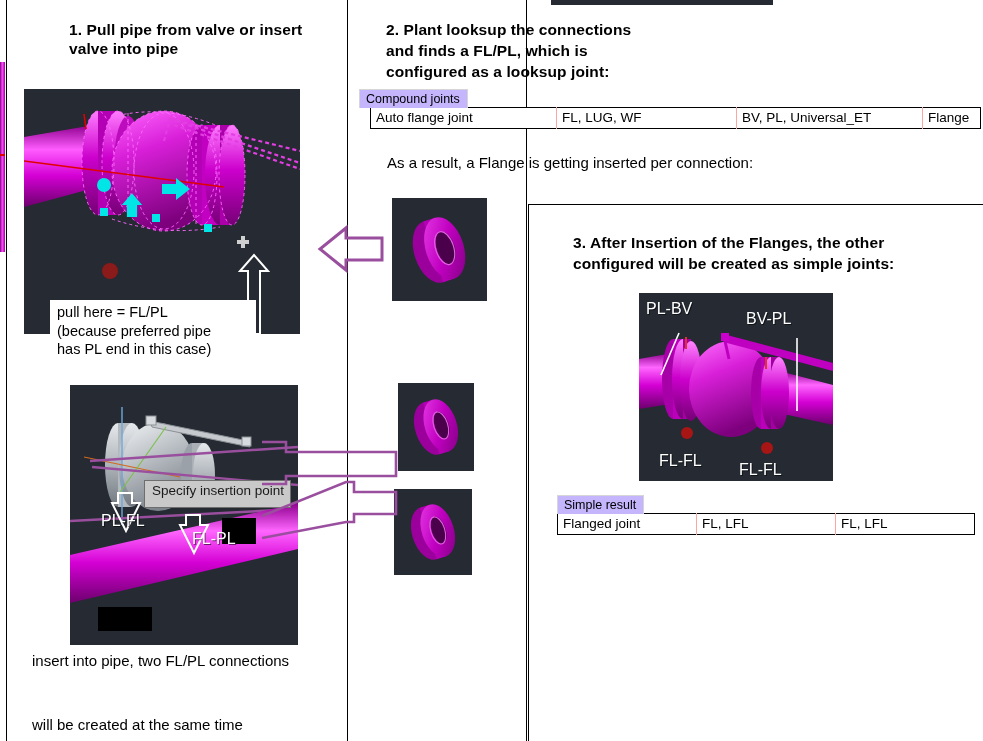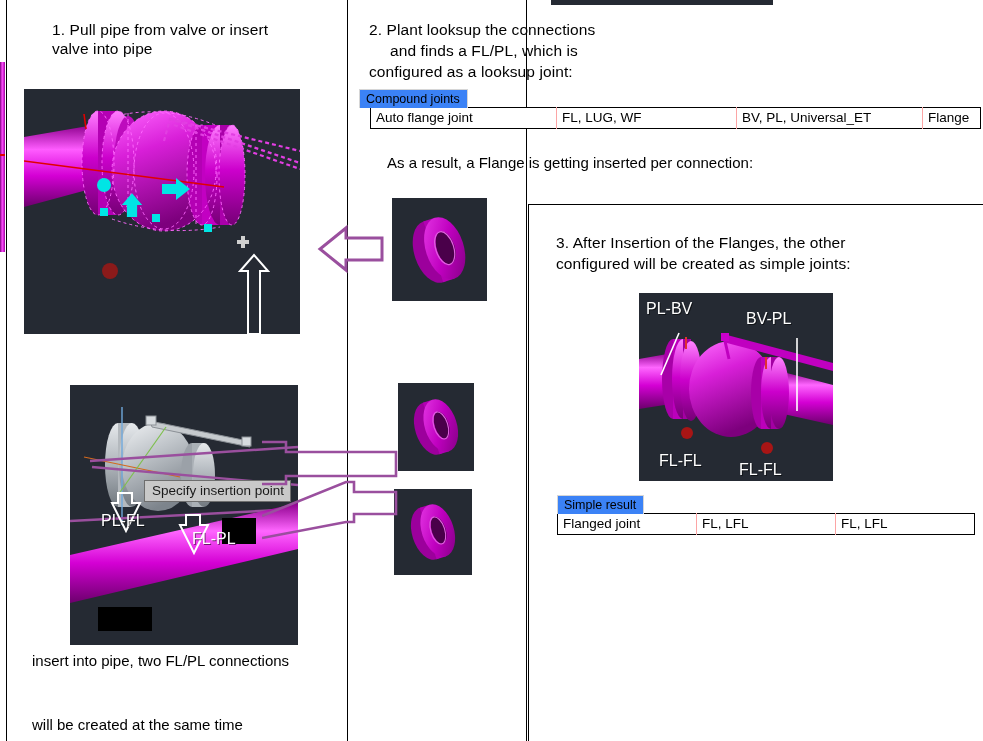--- a/index.html
+++ b/index.html
@@ -14,42 +14,42 @@
     overflow: hidden;
     background: #ffffff;
   }
   .abs { position: absolute; }
 
   
   .vdiv { background: #000; width: 1px; }
 
   
   .head {
-    font-size: 15.5px; font-weight: normal; color: #000;
-    line-height: 1.33; letter-spacing: 0.1px;
+    font-size: 15.5px; font-weight: bold; color: #000;
+    line-height: 1.33; letter-spacing: 0.1px; margin-left: 17px;
   }
   .body-t {
     font-size: 15px; color: #000; line-height: 1.32;
   }
 
   
   .vp { background: #252a33; overflow: hidden; }
 
   
   .callout {
     background: #fff; color: #000;
     font-size: 14.5px; line-height: 1.28;
     padding: 2px 5px 3px 6px;
     border: 1px solid #fff;
   }
 
   
   .grp-legend {
     display: inline-block;
-    background: #3b82f6;
+    background: #c4b5fd;
     font-size: 12.5px; color: #000;
     padding: 2px 7px 2px 6px;
     border-top: 1px solid #d6d6d6;
     border-left: 1px solid #d6d6d6;
     border-right: 1px solid #d6d6d6;
   }
   table.joints {
     border-collapse: collapse;
     background: #fff;
     font-size: 13.5px;
@@ -81,21 +81,21 @@
     font-family: "Liberation Sans", sans-serif;
     text-shadow: 1px 1px 0 rgba(0,0,0,.55);
     white-space: nowrap;
   }
 
   .tooltip {
     background: #c9c9c9;
     border: 1px solid #6e6e6e;
     color: #1a1a1a;
     font-size: 13.5px;
-    padding: 2px 6px 3px 7px;
+    padding: 2px 6px 9px 7px;
     white-space: nowrap;
   }
   svg { display: block; }
 </style>
 </head>
 <body>
 
 <div id="page">
 
   <div class="abs vp" style="left:551px; top:0; width:222px; height:5px;"></div>
@@ -195,20 +195,25 @@
 
       <g stroke="#cfcfcf" stroke-width="4">
         <line x1="213" y1="153" x2="225" y2="153"></line>
         <line x1="219" y1="147" x2="219" y2="159"></line>
       </g>
 
       <path d="M224,245 L224,182 L216,182 L230,166 L244,182 L236,182 L236,245 Z" fill="none" stroke="#ffffff" stroke-width="2"></path>
     </svg>
   </div>
 
+  <div class="abs callout" style="left:50px; top:300px; width:206px;">
+    <div>pull here = FL/PL</div>
+    <div>(because preferred pipe</div>
+    <div> has PL end in this case)</div>
+  </div>
 
   <div class="abs vp" style="left:70px; top:385px; width:228px; height:260px;">
     <svg width="228" height="260" viewBox="0 0 228 260">
       <defs>
         <linearGradient id="pipeB" x1="0" y1="0" x2="0" y2="1">
           <stop offset="0%" stop-color="#8d008d"></stop>
           <stop offset="28%" stop-color="#ff66ff"></stop>
           <stop offset="60%" stop-color="#d400d4"></stop>
           <stop offset="100%" stop-color="#6d006d"></stop>
         </linearGradient>
@@ -260,21 +265,21 @@
 
   <div class="abs tooltip" style="left:144px; top:480px;">Specify insertion point</div>
 
   <div class="abs vplabel" style="left:101px; top:512px;">PL-FL</div>
   <div class="abs vplabel" style="left:192px; top:530px;">FL-PL</div>
 
   <div class="abs body-t" style="left:32px; top:651px; width:320px;">insert into pipe, two FL/PL connections</div>
   <div class="abs body-t" style="left:32px; top:671px; width:320px;margin-top:44px;">will be created at the same time</div>
 
   <div class="abs head" style="left:369px; top:20px; width:300px;">2. Plant looksup the connections</div>
-  <div class="abs head" style="left:390px; top:41px; width:300px;">and finds a FL/PL, which is</div>
+  <div class="abs head" style="left:369px; top:41px; width:300px;">and finds a FL/PL, which is</div>
   <div class="abs head" style="left:369px; top:62px; width:300px;">configured as a looksup joint:</div>
 
   <div class="abs" style="left:359px; top:89px; width:610px;">
     <div class="grp-legend">Compound joints</div>
     <table class="joints" style="width:610px; margin-top:-1px;margin-left:11px;">
       <tbody>
         <tr>
           <td style="width:186px;">Auto flange joint</td>
           <td style="width:180px;">FL, LUG, WF</td>
           <td style="width:186px;">BV, PL, Universal_ET</td>

